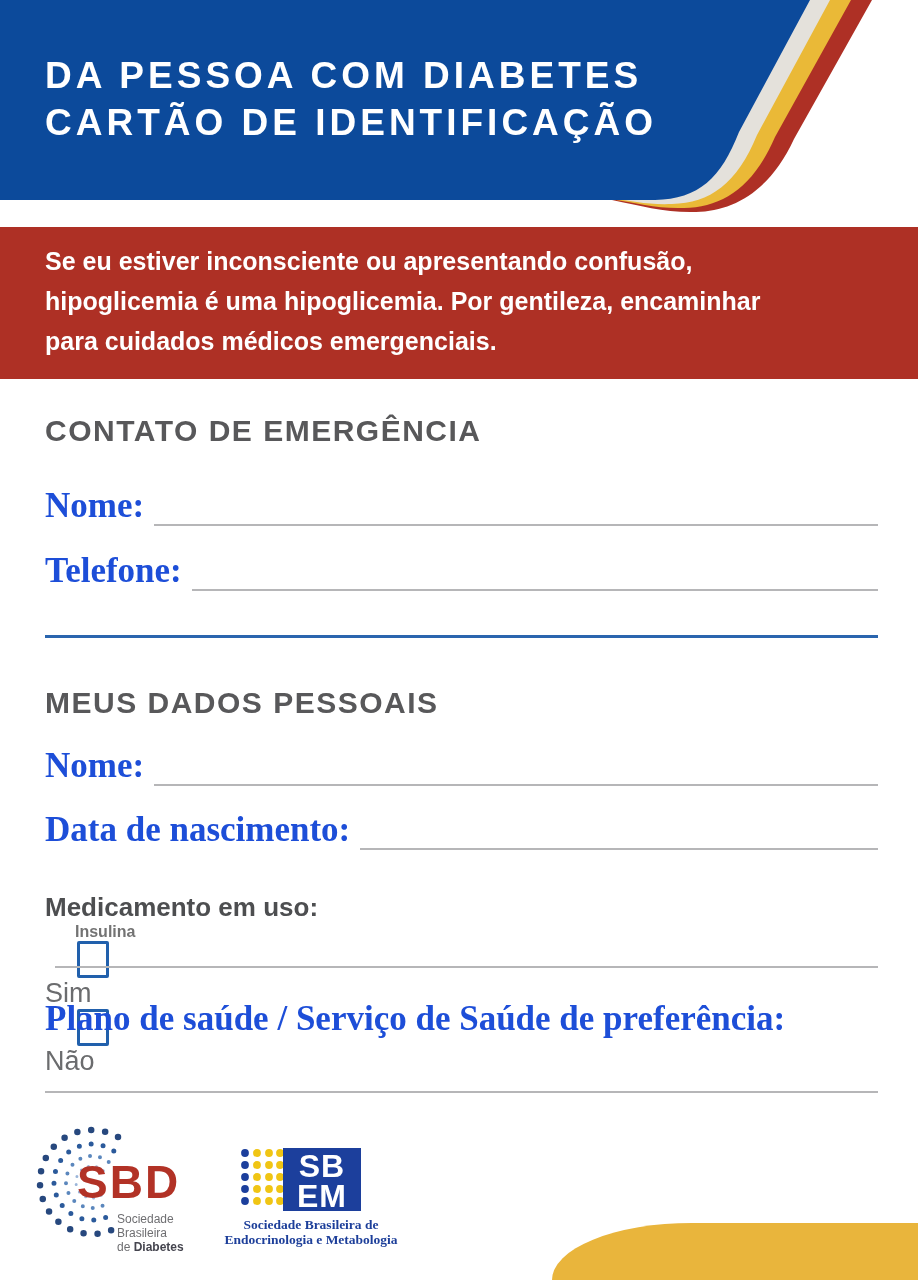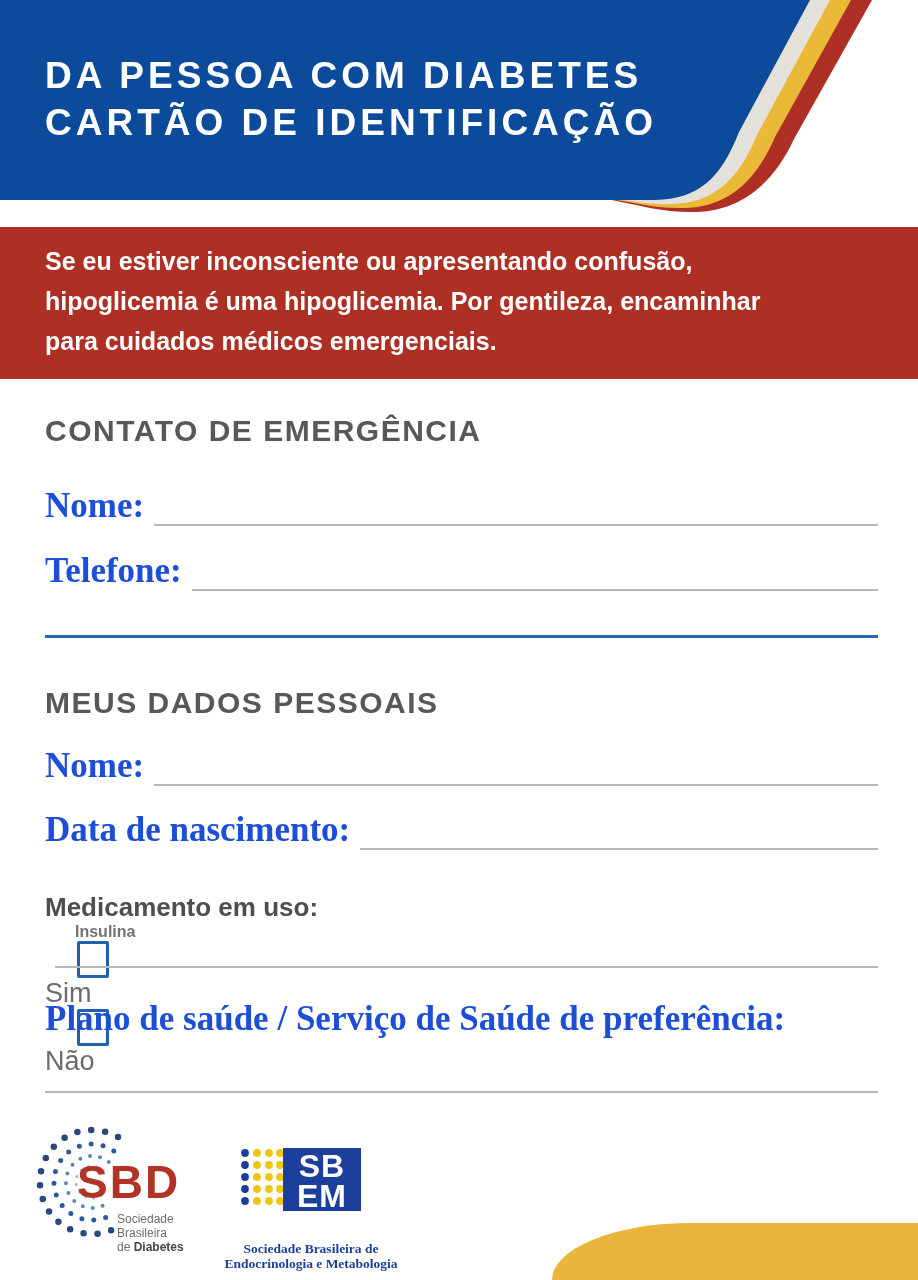--- a/index.html
+++ b/index.html
@@ -57,21 +57,21 @@
   .cb-label{color:#6b6c6e;font-size:27px;white-space:nowrap;}
   
   .sbd-caption{
     position:absolute;left:117px;top:1212px;
     color:#6e6e71;font-size:12px;line-height:14px;
   }
   .sbd-caption b{color:#45454f;}
   .sbem-caption{
     position:absolute;left:215px;top:1217px;width:192px;text-align:center;
     color:#1d3f9a;font-family:"Liberation Serif",serif;font-weight:700;
-    font-size:13.5px;line-height:15px;margin-top:24px;
+    font-size:13.5px;line-height:15px;
   }
   
   .corner-yellow{
     position:absolute;right:0;bottom:0;width:366px;height:57px;
     background:#e9b53c;border-top-left-radius:140px 57px;
   }
 </style>
 </head>
 <body>
 

